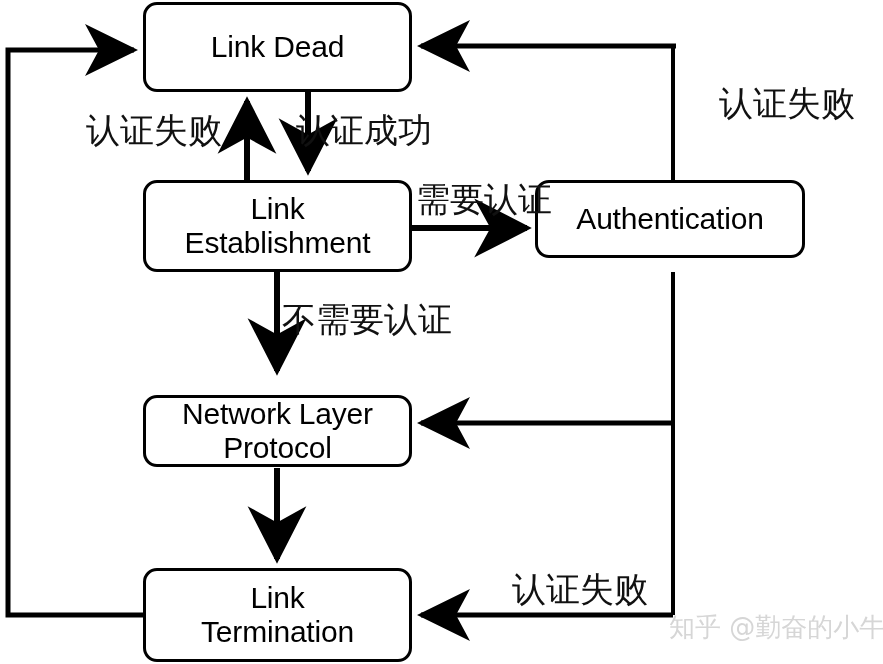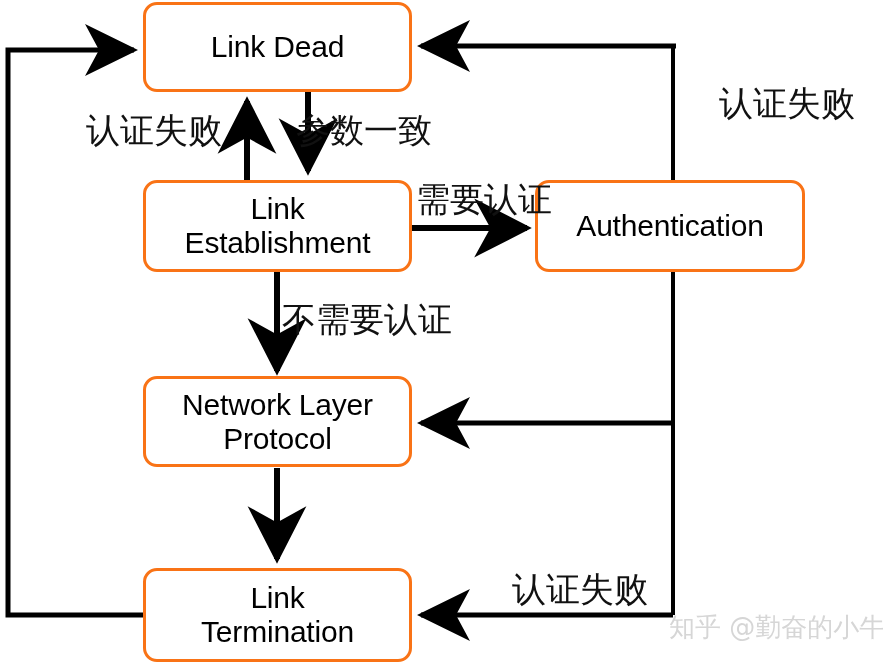--- a/index.html
+++ b/index.html
@@ -21,21 +21,21 @@
   #diagram-svg {
     position: absolute;
     top: 0;
     left: 0;
     width: 883px;
     height: 664px;
   }
   .node-box {
     position: absolute;
     box-sizing: border-box;
-    border: 3px solid #f97316;
+    border: 3px solid #000000;
     border-radius: 14px;
     background: #ffffff;
     display: flex;
     align-items: center;
     justify-content: center;
     text-align: center;
     font-family: "Liberation Sans", "DejaVu Sans", sans-serif;
     font-size: 30px;
     line-height: 1.12;
     color: #000000;
@@ -125,37 +125,37 @@
 
   <div class="node-box" style="left:143px; top:2px; width:269px; height:90px;">
     <span class="node-label">Link Dead</span>
   </div>
 
   <div class="node-box" style="left:143px; top:180px; width:269px; height:92px;">
     <span class="node-label">Link
 Establishment</span>
   </div>
 
-  <div class="node-box" style="left:535px; top:180px; width:270px; height:92px;">
+  <div class="node-box" style="left:535px; top:180px; width:270px; height:78px;">
     <span class="node-label">Authentication</span>
   </div>
 
-  <div class="node-box" style="left:143px; top:376px; width:269px; height:91px;">
+  <div class="node-box" style="left:143px; top:395px; width:269px; height:72px;">
     <span class="node-label">Network Layer
 Protocol</span>
   </div>
 
   <div class="node-box" style="left:143px; top:568px; width:269px; height:94px;">
     <span class="node-label">Link
 Termination</span>
   </div>
 
   <div class="edge-label" style="left:86px; top:113px;">认证失败</div>
 
-  <div class="edge-label" style="left:296px; top:113px;">参数一致</div>
+  <div class="edge-label" style="left:296px; top:113px;">认证成功</div>
 
   <div class="edge-label" style="left:416px; top:182px;">需要认证</div>
 
   <div class="edge-label" style="left:282px; top:302px;text-align:center;">不需要认证</div>
 
   <div class="edge-label" style="left:719px; top:86px;">认证失败</div>
 
 
   <div class="edge-label" style="left:512px; top:572px;">认证失败</div>
 

